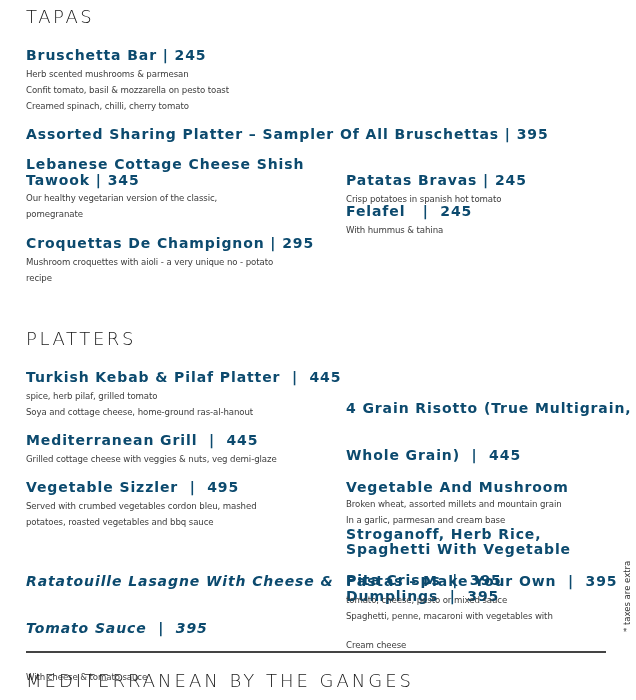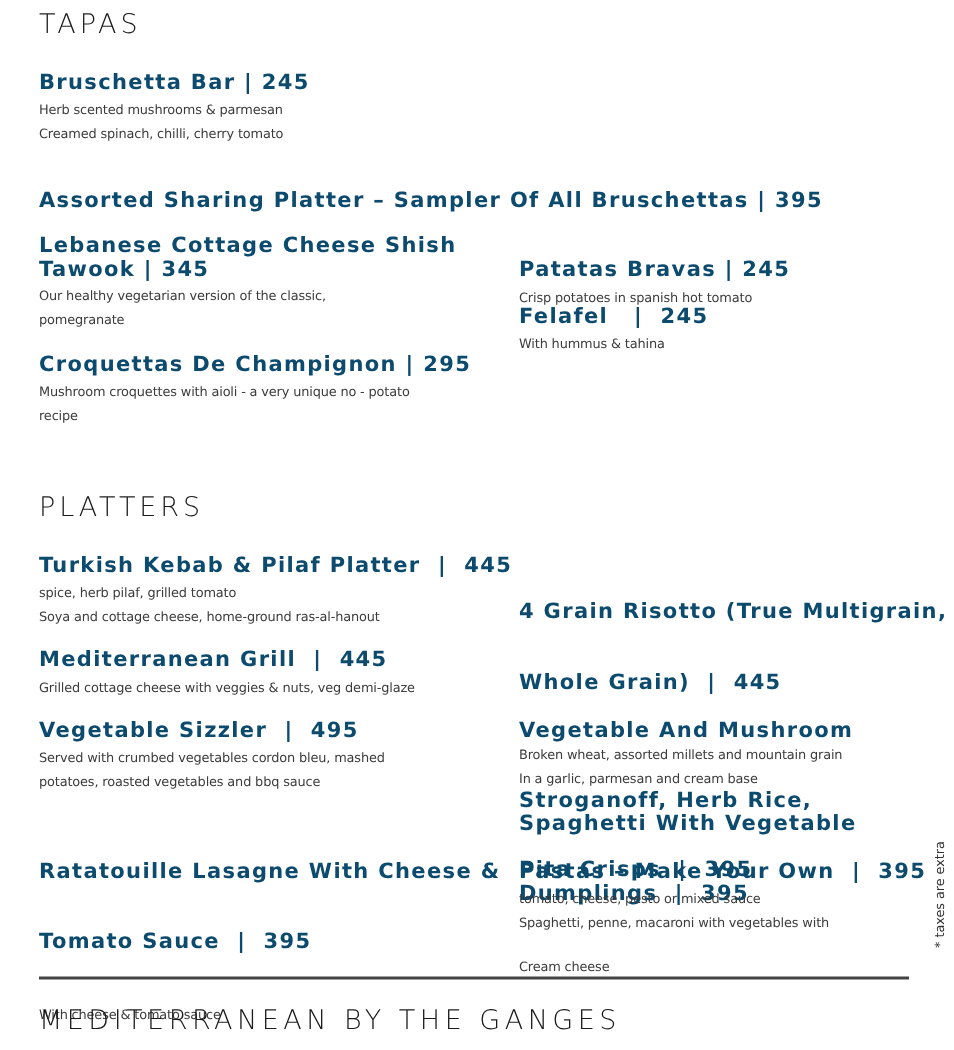--- a/index.html
+++ b/index.html
@@ -36,20 +36,21 @@
 </style>
 </head>
 <body>
 
 <h2 class="section-title" style="top:6px;">TAPAS</h2>
 
 <div class="item" style="left:26px; top:48px; width:300px;">
   <div class="item-name">Bruschetta Bar  |  245</div>
   <div class="item-desc">
     <div>Herb scented mushrooms &amp; parmesan</div>
+    <div>Confit tomato, basil &amp; mozzarella on pesto toast</div>
     <div>Creamed spinach, chilli, cherry tomato</div>
   </div>
 </div>
 
 <div class="item" style="left:26px; top:127px; width:600px;">
   <div class="item-name">Assorted Sharing Platter – Sampler Of All Bruschettas  |  395</div>
 </div>
 
 <div class="item" style="left:26px; top:157px; width:300px;">
   <div class="item-name">Lebanese Cottage Cheese Shish Tawook  |  345</div>
@@ -100,21 +101,21 @@
 
 <div class="item" style="left:26px; top:480px; width:310px;">
   <div class="item-name" style="white-space:pre;">Vegetable Sizzler  |  495</div>
   <div class="item-desc">
     <div>Served with crumbed vegetables cordon bleu, mashed</div>
     <div>potatoes, roasted vegetables and bbq sauce</div>
   </div>
 </div>
 
 <div class="item" style="left:26px; top:543px; width:310px;">
-  <div class="item-name" style="white-space:pre;">
+  <div class="item-name" style="white-space:pre;font-style:italic;">
     <div>Ratatouille Lasagne With Cheese &amp;</div>
     <div>Tomato Sauce  |  395</div>
   </div>
   <div class="item-desc">
     <div>With cheese &amp; tomato sauce</div>
   </div>
 </div>
 
 <div class="item" style="left:346px; top:370px; width:270px;">
   <div class="item-name" style="white-space:pre;">

